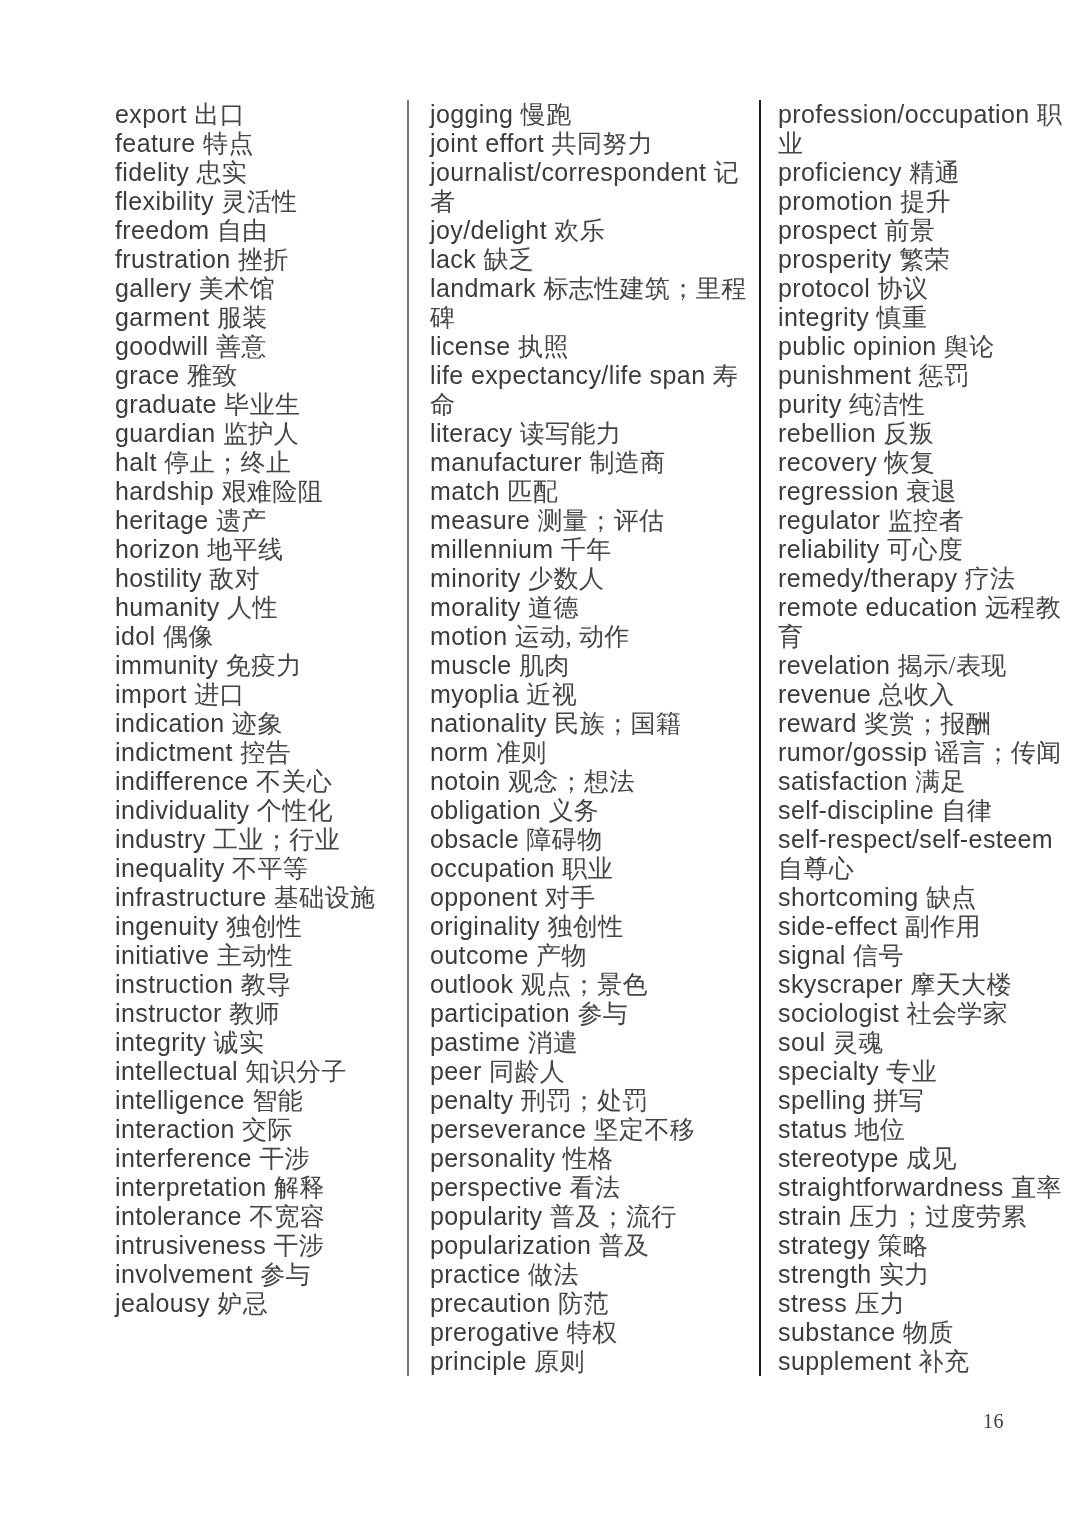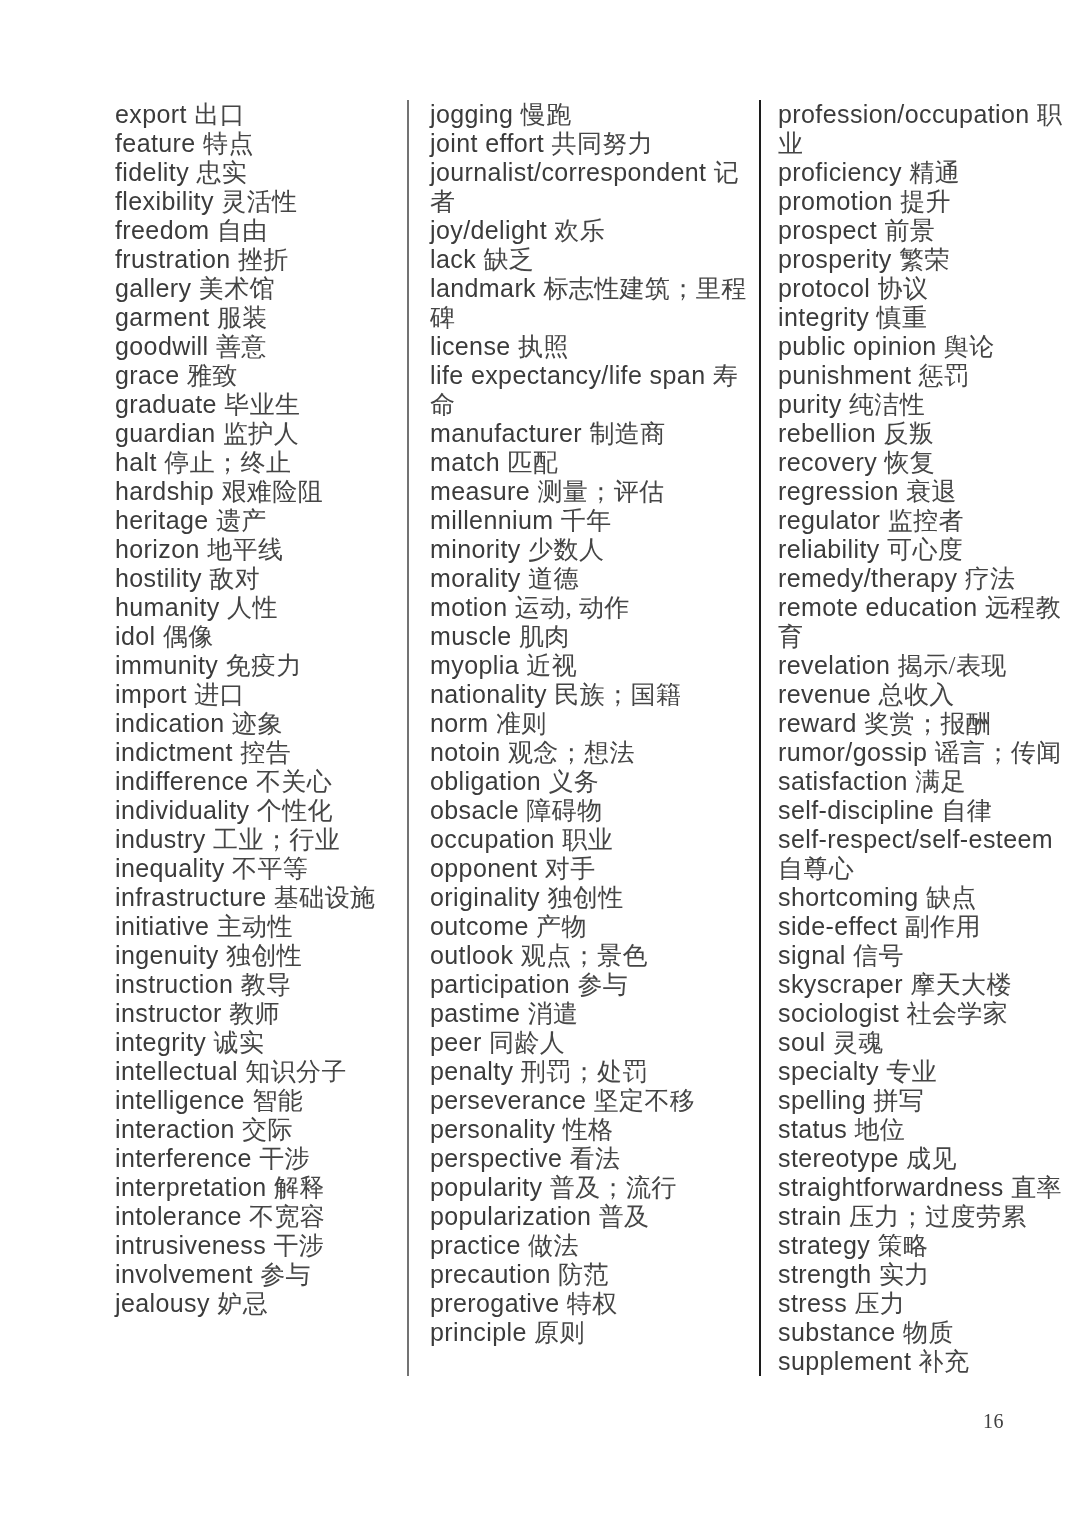--- a/index.html
+++ b/index.html
@@ -117,23 +117,23 @@
         <div class="entry"><span class="en">indifference</span> <span class="zh">不关心</span></div>
 
         <div class="entry"><span class="en">individuality</span> <span class="zh">个性化</span></div>
 
         <div class="entry"><span class="en">industry</span> <span class="zh">工业；行业</span></div>
 
         <div class="entry"><span class="en">inequality</span> <span class="zh">不平等</span></div>
 
         <div class="entry"><span class="en">infrastructure</span> <span class="zh">基础设施</span></div>
 
+        <div class="entry"><span class="en">ingenuity</span> <span class="zh">独创性</span></div>
+
         <div class="entry"><span class="en">initiative</span> <span class="zh">主动性</span></div>
-
-        <div class="entry"><span class="en">ingenuity</span> <span class="zh">独创性</span></div>
 
         <div class="entry"><span class="en">instruction</span> <span class="zh">教导</span></div>
 
         <div class="entry"><span class="en">instructor</span> <span class="zh">教师</span></div>
 
         <div class="entry"><span class="en">integrity</span> <span class="zh">诚实</span></div>
 
         <div class="entry"><span class="en">intellectual</span> <span class="zh">知识分子</span></div>
 
         <div class="entry"><span class="en">intelligence</span> <span class="zh">智能</span></div>
@@ -164,20 +164,21 @@
         <div class="entry"><span class="en">joy/delight</span> <span class="zh">欢乐</span></div>
 
         <div class="entry"><span class="en">lack</span> <span class="zh">缺乏</span></div>
 
         <div class="entry"><span class="en">landmark</span> <span class="zh">标志性建筑；里程碑</span></div>
 
         <div class="entry"><span class="en">license</span> <span class="zh">执照</span></div>
 
         <div class="entry"><span class="en">life expectancy/life span</span> <span class="zh">寿命</span></div>
 
+        <div class="entry"><span class="en">literacy</span> <span class="zh">读写能力</span></div>
 
         <div class="entry"><span class="en">manufacturer</span> <span class="zh">制造商</span></div>
 
         <div class="entry"><span class="en">match</span> <span class="zh">匹配</span></div>
 
         <div class="entry"><span class="en">measure</span> <span class="zh">测量；评估</span></div>
 
         <div class="entry"><span class="en">millennium</span> <span class="zh">千年</span></div>
 
         <div class="entry"><span class="en">minority</span> <span class="zh">少数人</span></div>

